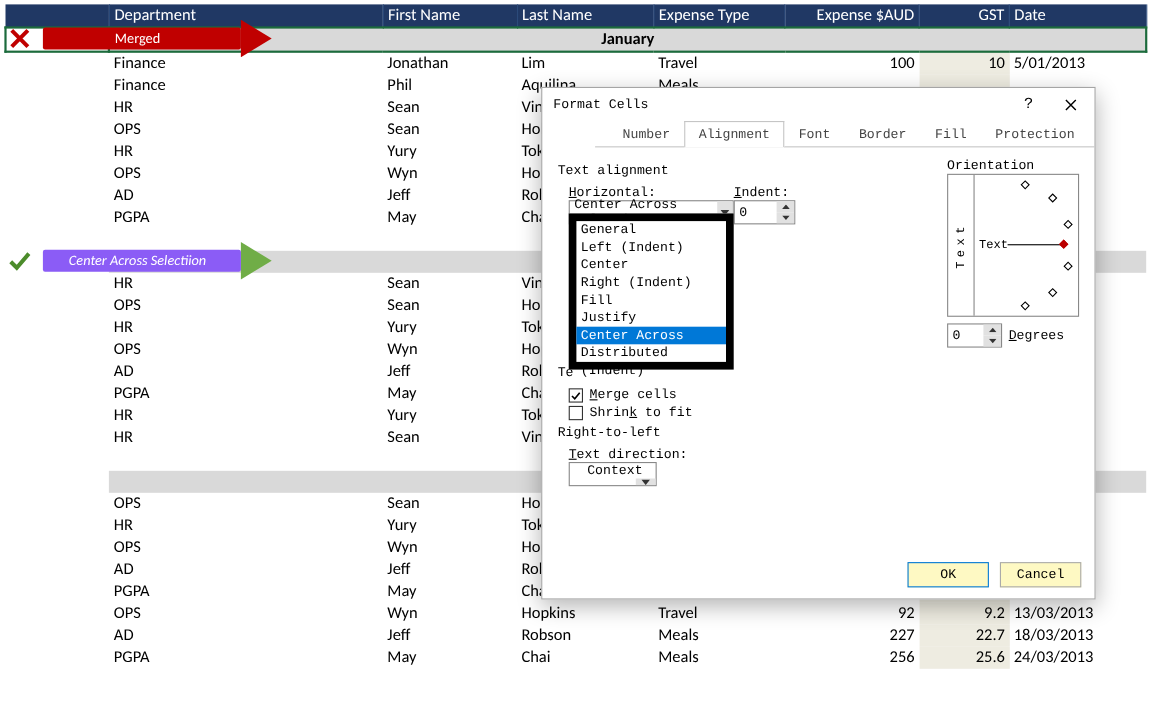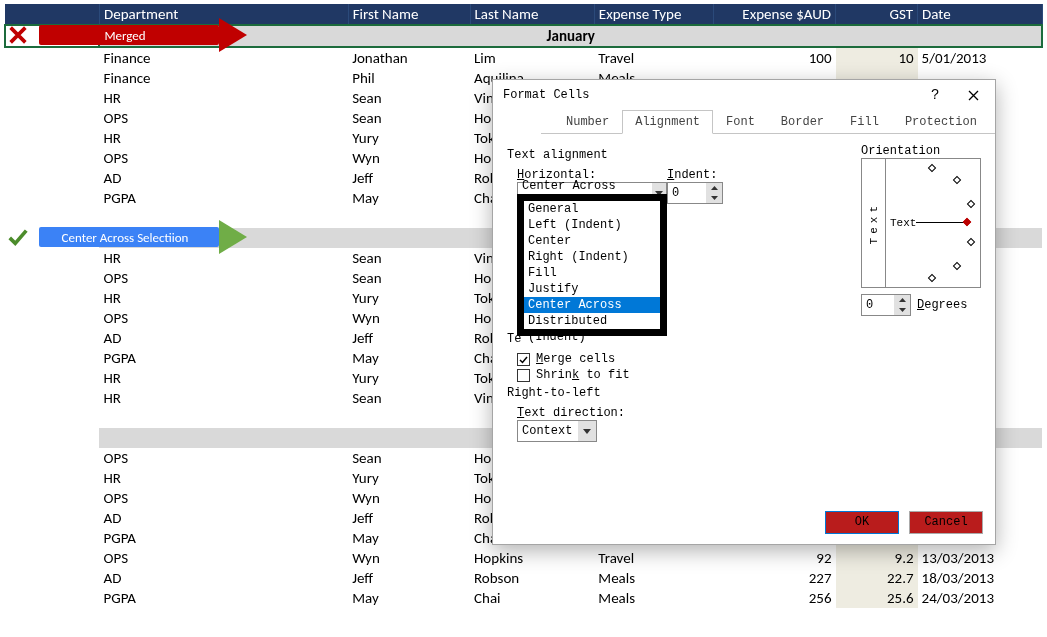--- a/index.html
+++ b/index.html
@@ -42,21 +42,21 @@
     color: #fff;
     font-size: 13px;
     display: flex;
     align-items: center;
     justify-content: center;
     padding: 0 20px 0 12px;
     border-radius: 2px;
     text-align: right;
   }
   .callout .bar.red { background: #c00000; width: 180px; }
-  .callout .bar.green { background: #3b82f6; width: 180px; }
+  .callout .bar.green { background: #8b5cf6; width: 180px; font-style: italic; }
   .callout .arrow {
     width: 0; height: 0;
     border-top: 17px solid transparent;
     border-bottom: 17px solid transparent;
   }
   .callout .arrow.red { border-left: 28px solid #c00000; }
   .callout .arrow.green { border-left: 28px solid #70ad47; }
 
   
   .dlg {
@@ -93,21 +93,21 @@
   .field-row { display: flex; align-items: center; margin: 2px 0 2px 10px; gap: 10px; }
   .select {
     display: flex; align-items: center; border: 1px solid #888; height: 22px; width: 150px;
     padding-left: 4px; background: #fff; position: relative;
   }
   .select .btn {
     width: 18px; height: 20px; margin-left: auto; background: #e1e1e1;
     display: flex; align-items: center; justify-content: center;
   }
   .select .btn svg { width: 8px; height: 5px; }
-  .select.small { width: 80px; }
+  .select.small { width: 80px; flex-direction: column; }
   .spinner { border: 1px solid #888; width: 56px; height: 22px; display:flex; align-items:center; }
   .spinner span { flex:1; text-align:left; padding-left:4px; }
   .spinner .buttons { width:16px; display:flex; flex-direction:column; }
   .spinner .buttons div { height:10px; background:#e1e1e1; display:flex; align-items:center; justify-content:center; }
   .spinner .buttons svg { width:7px; height:4px; }
 
   .dropdown-list {
     position: absolute;
     border: 7px solid #000000;
     background: #fff;
@@ -145,21 +145,21 @@
   .orient-right .diamond.red { background:#b00; border-color:#b00; }
   .degrow { display:flex; align-items:center; gap:6px; margin-top:6px; }
 
   .dlg-footer {
     position:absolute; bottom:0; left:0; right:0; height:44px;
     display:flex; justify-content:flex-end; align-items:center;
     gap:10px; padding:0 12px;
   }
   .btn-d {
     width: 74px; height:23px;
-    border:1px solid #aaa; background:#b91c1c;
+    border:1px solid #aaa; background:#fef9c3;
     display:flex; align-items:center; justify-content:center;
     font-size:12px;
   }
   .btn-d.primary { border:1px solid #0078d7; }
 
   .underline-access { text-decoration: underline; text-decoration-thickness:1px; }
 
   col.c-indent { width: 76px; }
   col.c-dept { width: 200px; }
   col.c-fn { width: 98px; }

